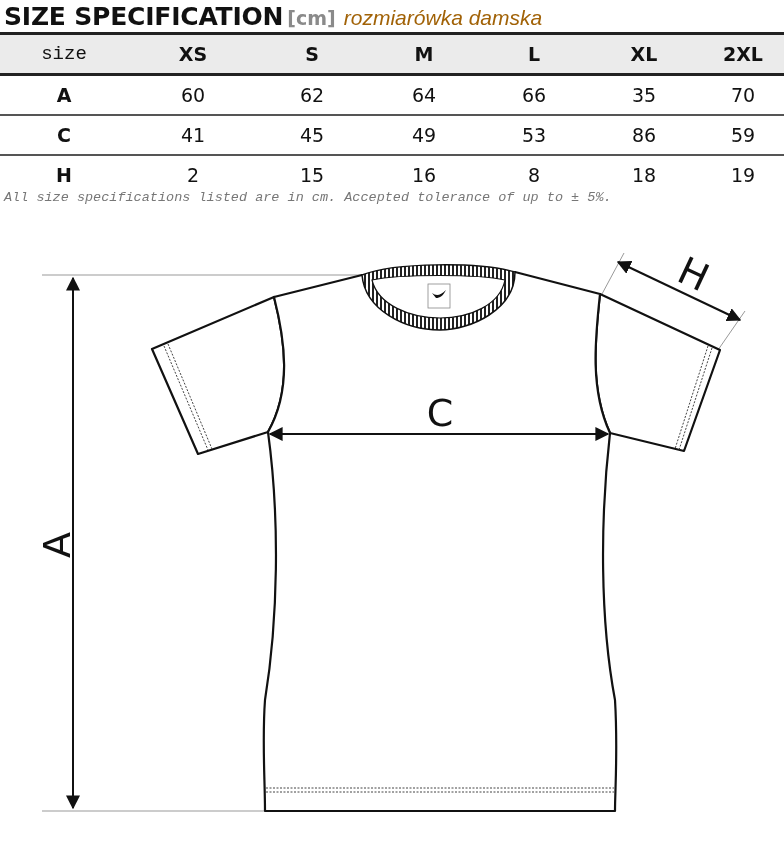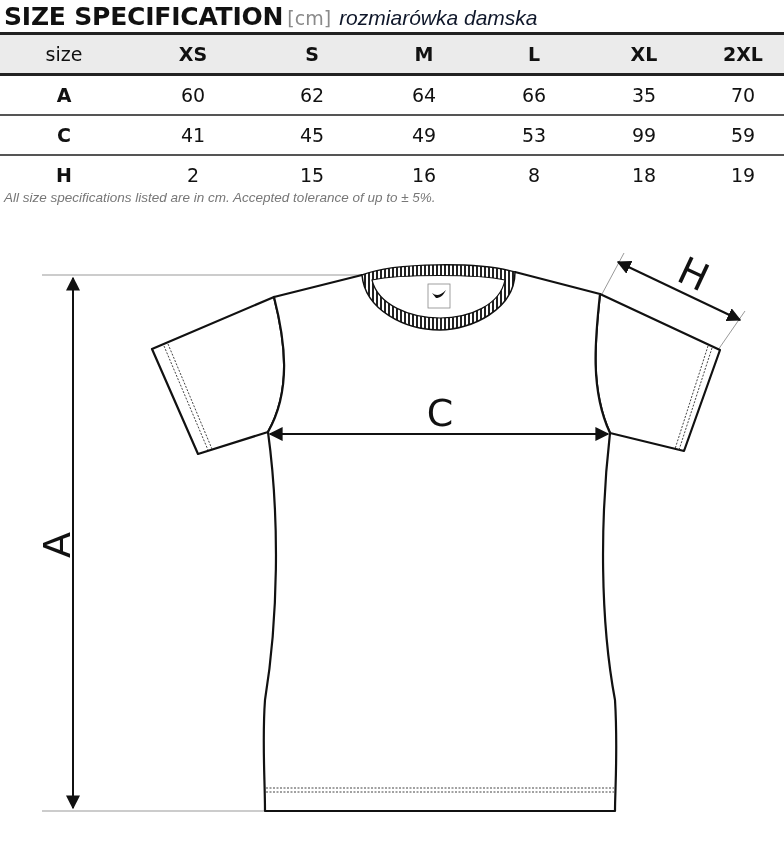--- a/index.html
+++ b/index.html
@@ -1,30 +1,30 @@
 <!DOCTYPE html>
 <html><head>
 <meta charset="utf-8">
 <style>
   html, body { margin:0; padding:0; background:#fff; }
   body { width:784px; height:853px; position:relative; overflow:hidden; font-family:"DejaVu Sans", sans-serif; color:#111; }
   .title { position:absolute; left:4px; top:2px; height:28px; white-space:nowrap; }
   .title .main { font-family:"DejaVu Sans", sans-serif; font-weight:bold; font-size:25px; color:#111; letter-spacing:-0.2px; }
-  .title .unit { font-family:"DejaVu Sans", sans-serif; font-weight:normal; font-size:19px; color:#8a8a8a; margin-left:4px; }
-  .title .sub { font-family:"Liberation Sans", sans-serif; font-style:italic; font-size:21px; color:#0f172a; margin-left:8px; }
+  .title .unit { font-family:"DejaVu Sans", sans-serif; font-weight:bold; font-size:19px; color:#8a8a8a; margin-left:4px; }
+  .title .sub { font-family:"Liberation Sans", sans-serif; font-style:italic; font-size:21px; color:#a16207; margin-left:8px; }
   table.spec { position:absolute; left:0; top:32px; width:784px; border-collapse:collapse; }
   table.spec th, table.spec td { text-align:center; height:38px; padding:0; font-size:19px; }
   table.spec thead tr { background:#ebebeb; border-top:3px solid #222; border-bottom:3px solid #222; }
   table.spec thead th { font-weight:bold; }
-  table.spec thead th.label { font-weight:normal; }
+  table.spec thead th.label { font-weight:normal;font-family:Liberation Mono, monospace; }
   table.spec tbody tr { border-bottom:2px solid #555; }
   table.spec tbody tr:last-child { border-bottom:none; }
   table.spec tbody th { font-weight:bold; }
   table.spec tbody td { font-weight:normal;margin-top:9px; }
-  .note { position:absolute; left:4px; top:190px; font-style:italic; font-size:13.5px; color:#777; font-family:Liberation Sans, sans-serif; }
+  .note { position:absolute; left:4px; top:190px; font-style:italic; font-size:13.5px; color:#777; font-family:Liberation Mono, monospace; }
   svg.diagram { position:absolute; left:0; top:215px; }
 </style>
 </head>
 <body>
 
 <div class="title">
   <span class="main">SIZE SPECIFICATION</span><span class="unit">[cm]</span><span class="sub">rozmiarówka damska</span>
 </div>
 
 <table class="spec">
@@ -57,21 +57,21 @@
       <td>66</td>
       <td>35</td>
       <td>70</td>
     </tr>
     <tr>
       <th>C</th>
       <td>41</td>
       <td>45</td>
       <td>49</td>
       <td>53</td>
-      <td>99</td>
+      <td>86</td>
       <td>59</td>
     </tr>
     <tr>
       <th>H</th>
       <td>2</td>
       <td>15</td>
       <td>16</td>
       <td>8</td>
       <td>18</td>
       <td>19</td>

